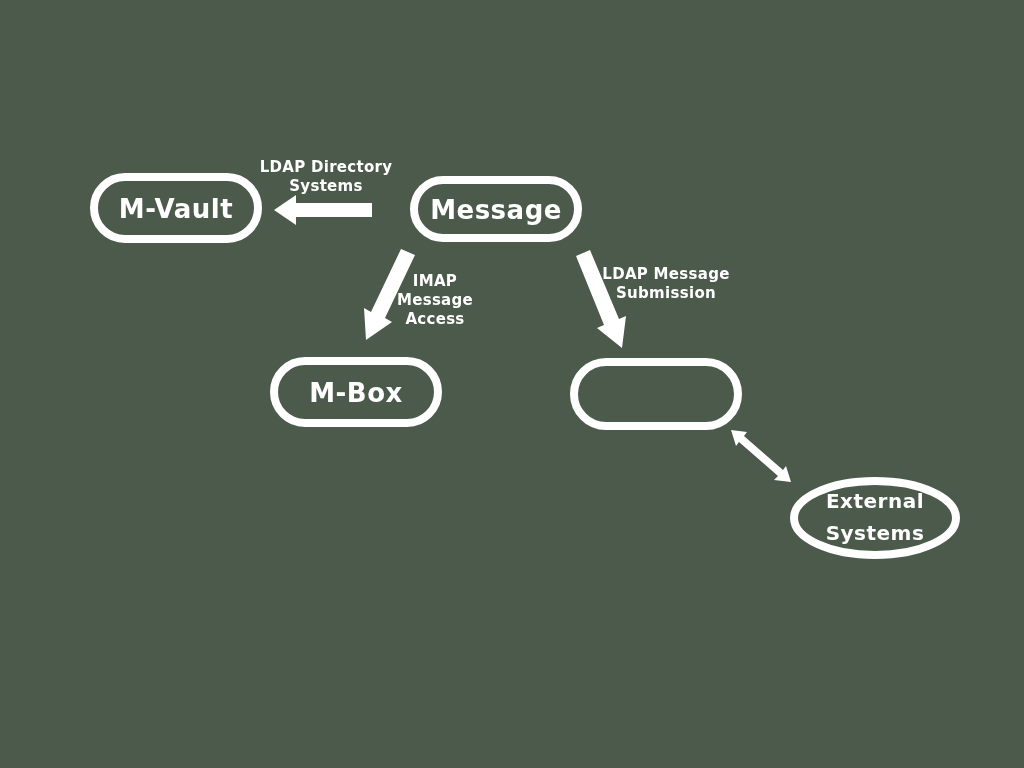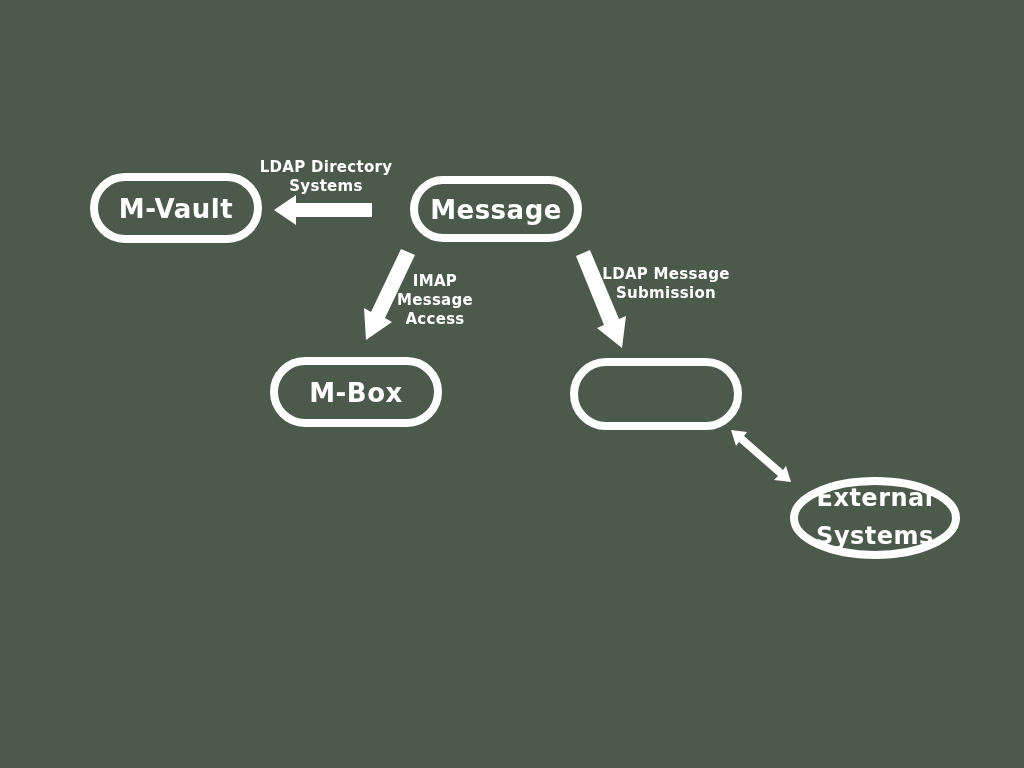--- a/index.html
+++ b/index.html
@@ -37,22 +37,22 @@
     font-weight: bold;
     text-align: center;
     white-space: pre-line;
   }
   .node-label {
     font-size: 26px;
     line-height: 28px;
     letter-spacing: 0.5px;
   }
   .node-label.ellipse-label {
-    font-size: 24px;
-    line-height: 38px;
+    font-size: 20px;
+    line-height: 32px;
   }
   .edge-label {
     font-size: 15px;
     line-height: 19px;
     letter-spacing: 0.3px;
   }
 </style>
 </head>
 <body>
 

